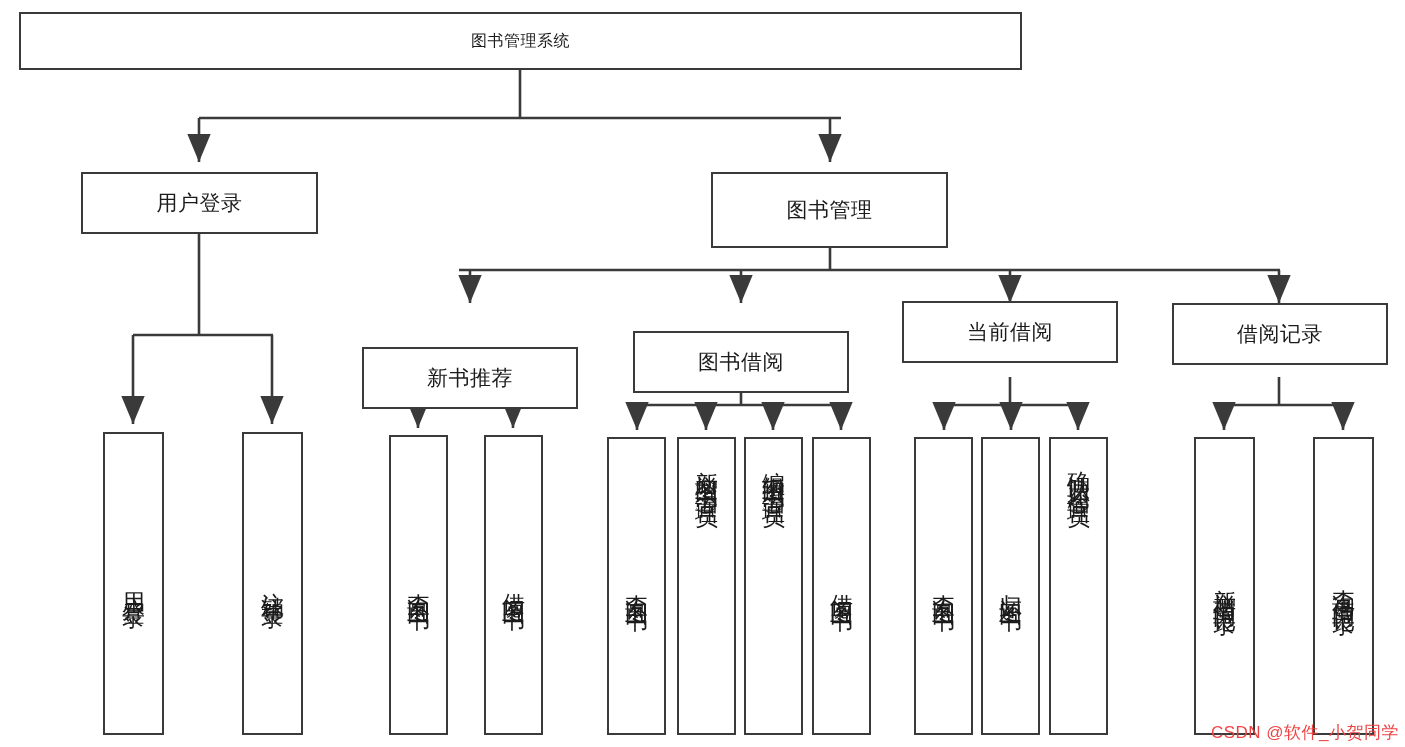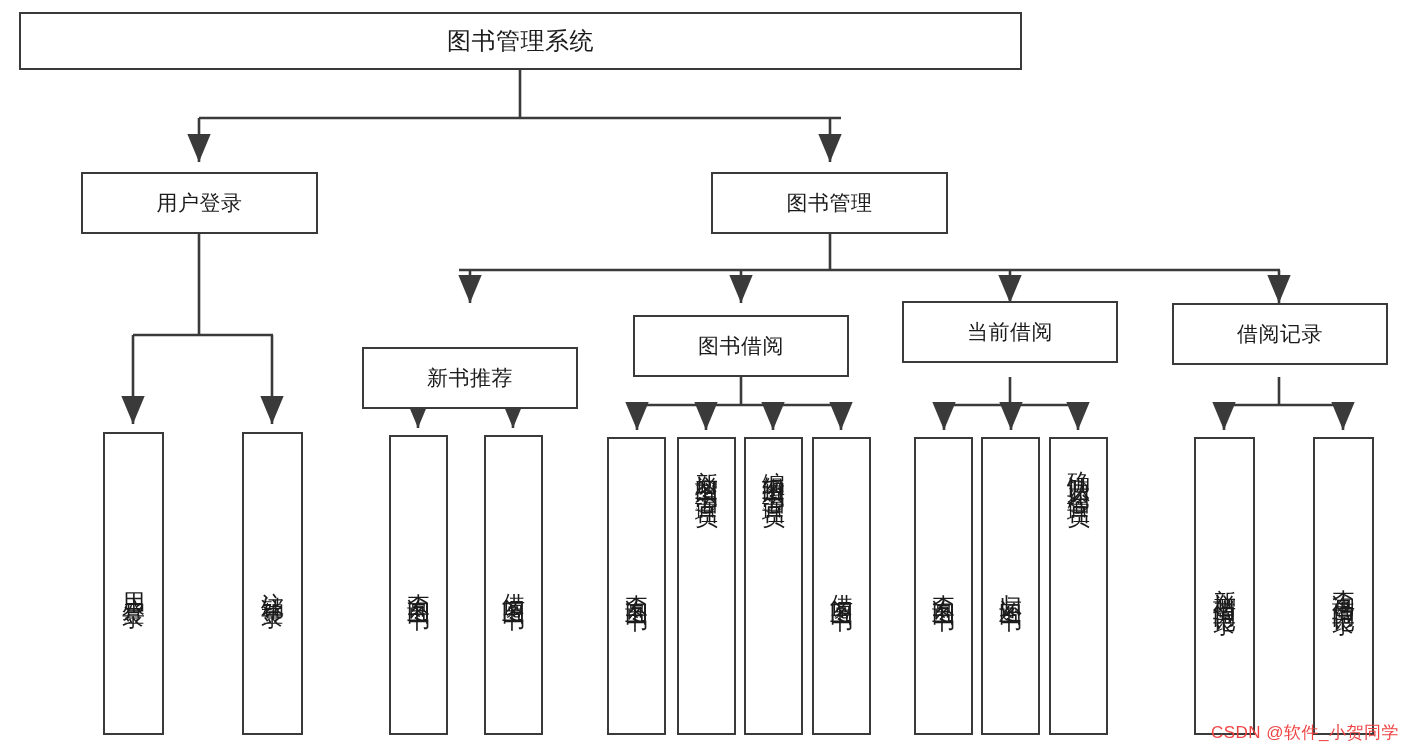--- a/index.html
+++ b/index.html
@@ -29,21 +29,21 @@
     display:block;
     text-align:center;
     line-height:1.12;
     letter-spacing:0.5px;
   }
   
   .node.horiz .label{
     font-size:21px;
     white-space:nowrap;
   }
-  .node.root .label{font-size:24px;}
+  .node.root .label{font-size:16px;}
   
   .node.vert{
     align-items:flex-start;
     padding-top:14px;
   }
   .node.vert .label{
     writing-mode:vertical-rl;
     text-orientation:upright;
     font-size:23px;
     line-height:1.0;
@@ -121,28 +121,28 @@
     </g>
   </svg>
 
   <div class="node horiz root" style="left:19px;top:12px;width:1003px;height:58px;">
     <span class="label">图书管理系统</span>
   </div>
 
   <div class="node horiz" style="left:81px;top:172px;width:237px;height:62px;">
     <span class="label">用户登录</span>
   </div>
-  <div class="node horiz" style="left:711px;top:172px;width:237px;height:62px;">
+  <div class="node horiz" style="left:711px;top:172px;width:237px;height:76px;">
     <span class="label">图书管理</span>
   </div>
 
   <div class="node horiz" style="left:362px;top:315px;width:216px;height:62px;margin-top:32px;">
     <span class="label">新书推荐</span>
   </div>
-  <div class="node horiz" style="left:633px;top:315px;width:216px;height:62px;">
+  <div class="node horiz" style="left:633px;top:331px;width:216px;height:62px;">
     <span class="label">图书借阅</span>
   </div>
   <div class="node horiz" style="left:902px;top:301px;width:216px;height:62px;">
     <span class="label">当前借阅</span>
   </div>
   <div class="node horiz" style="left:1172px;top:303px;width:216px;height:62px;">
     <span class="label">借阅记录</span>
   </div>
 
   <div class="node vert mid" style="left:103px;top:432px;width:61px;height:303px;">

